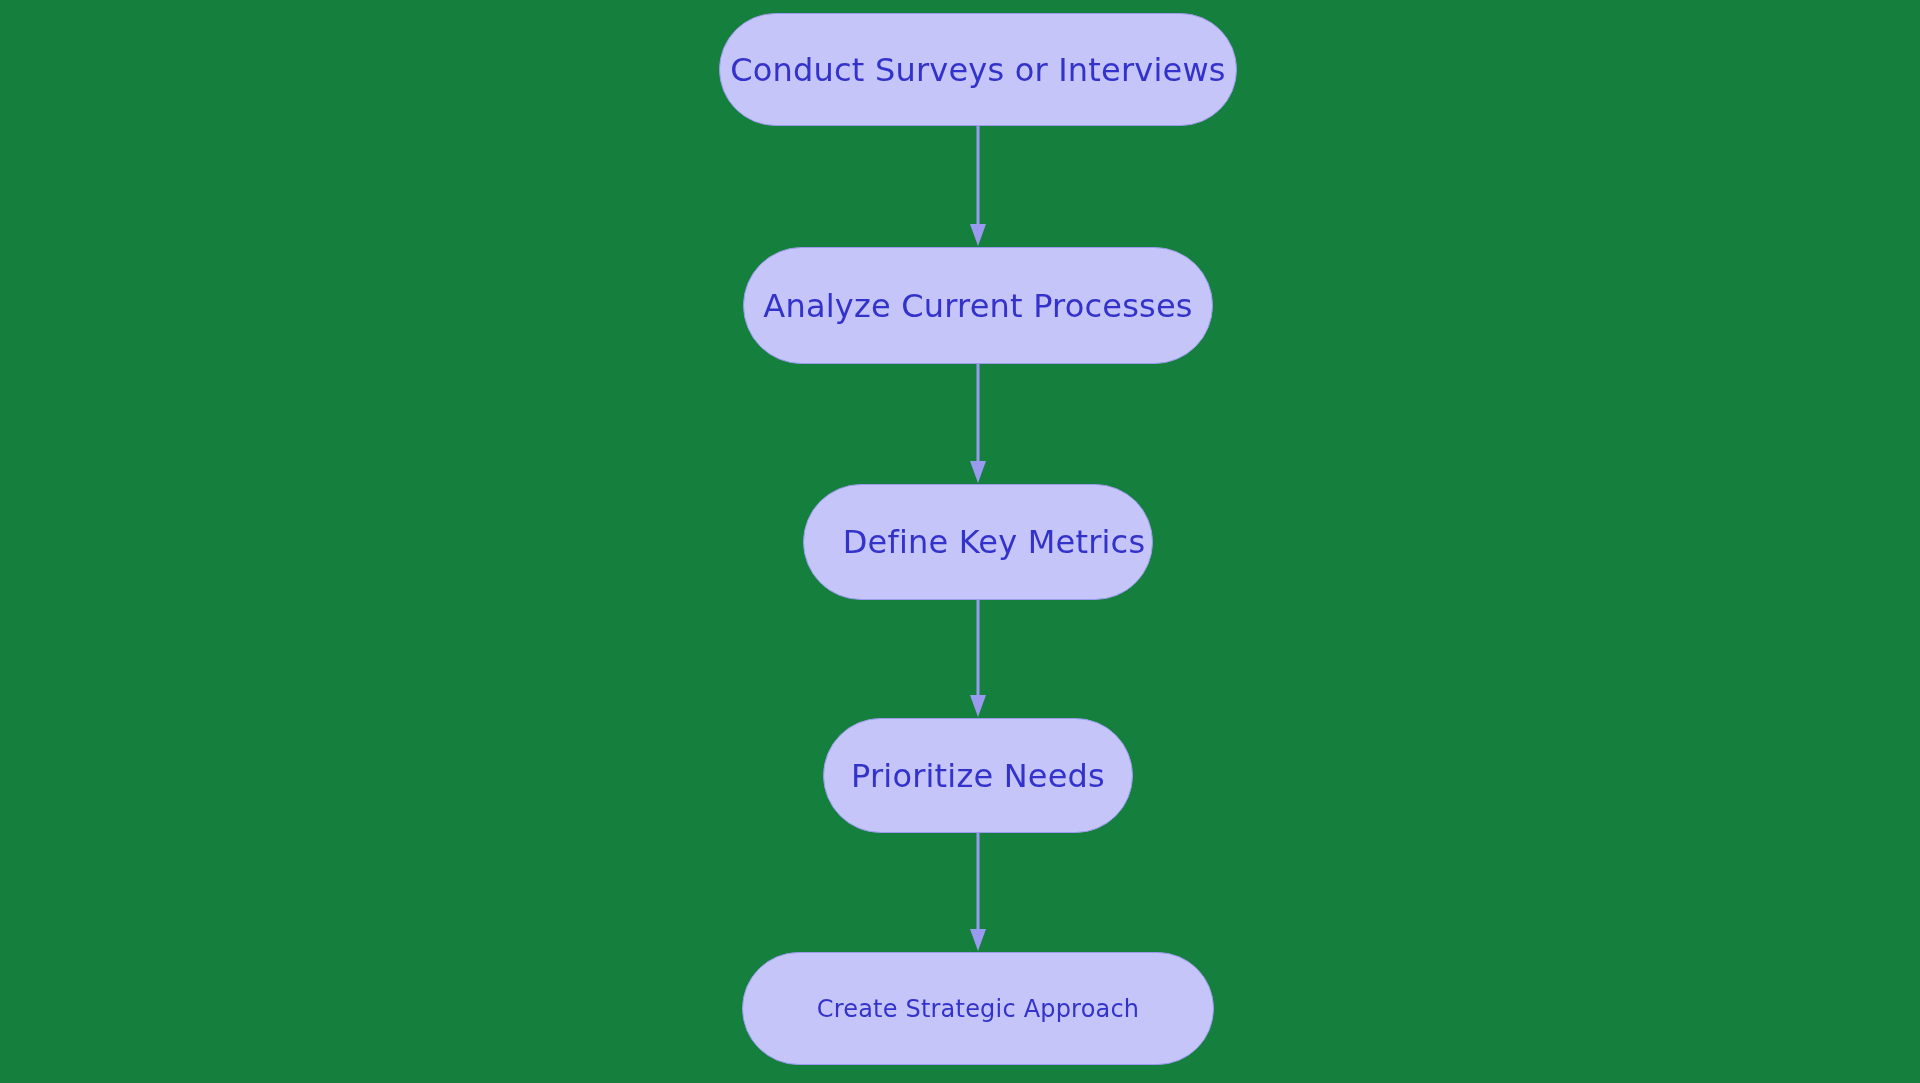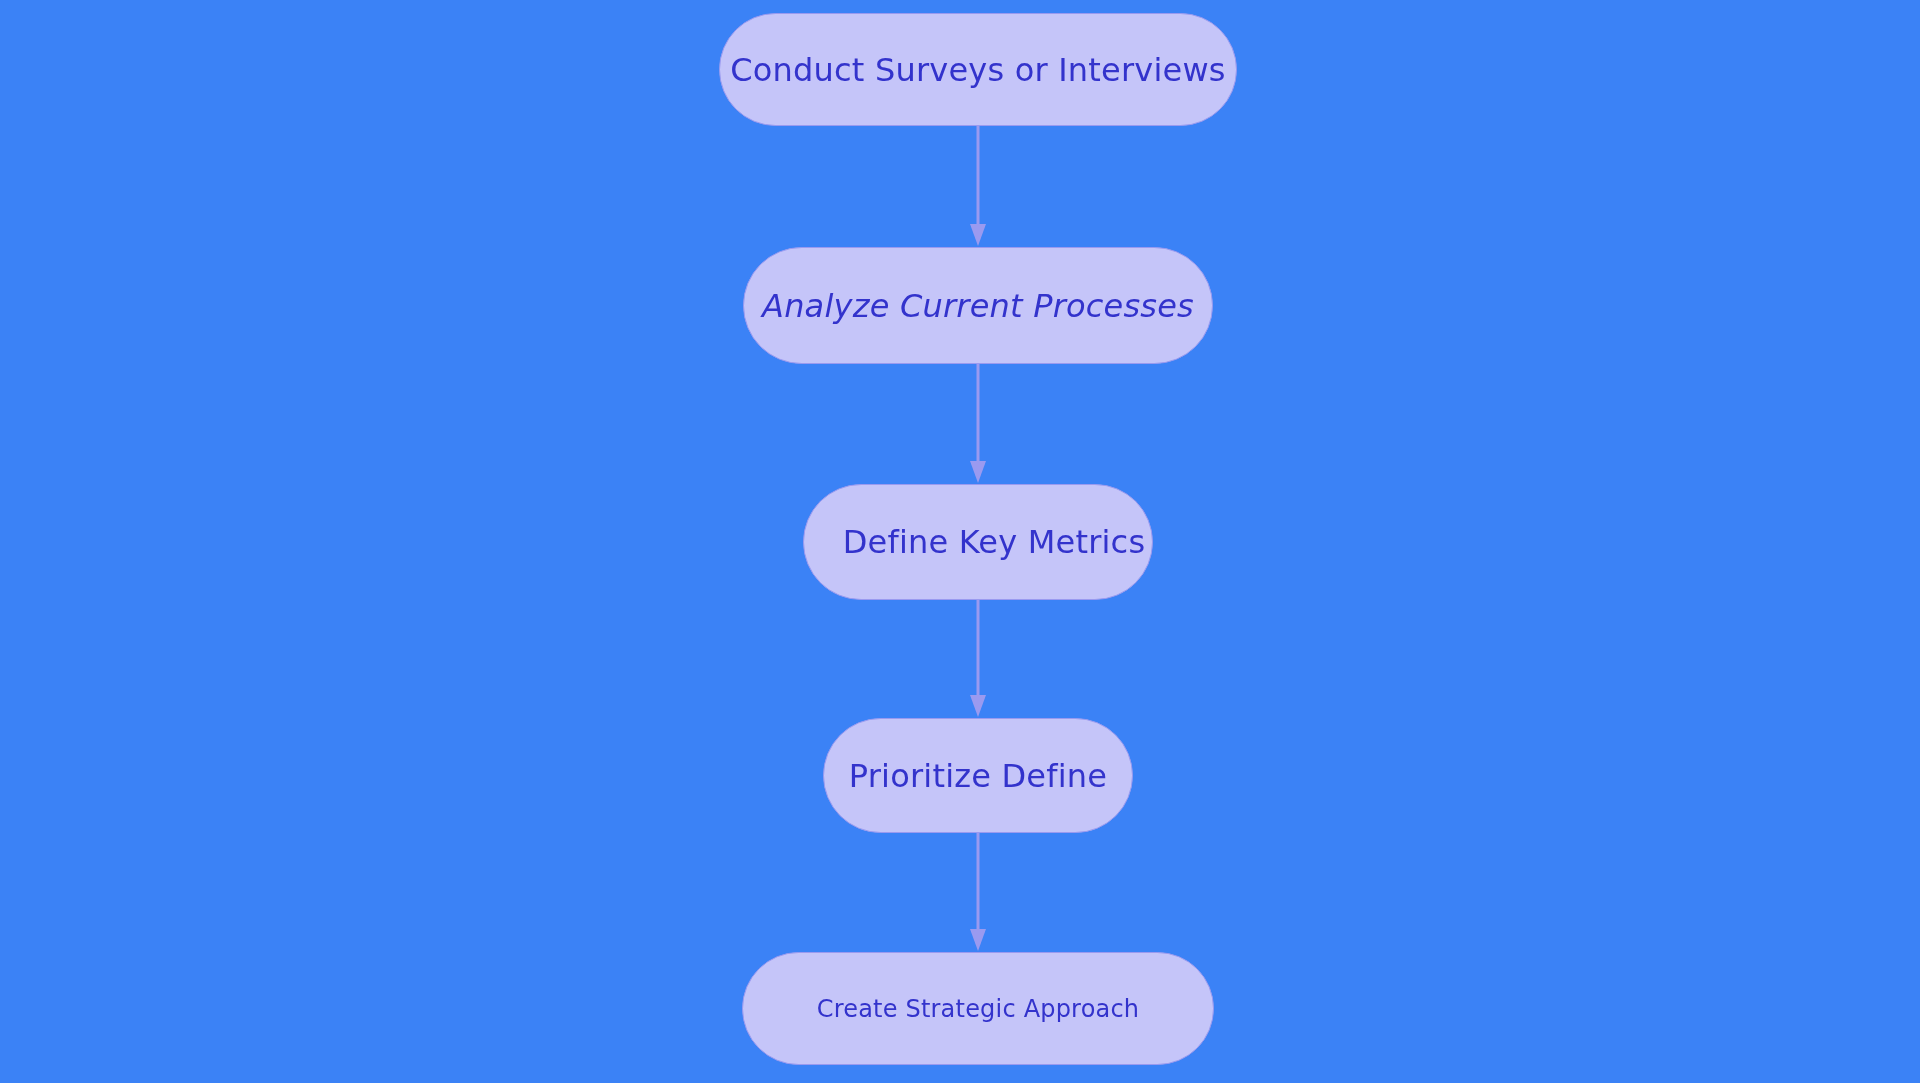--- a/index.html
+++ b/index.html
@@ -12,21 +12,21 @@
     width: 1920px;
     height: 1083px;
     overflow: hidden;
     font-family: "DejaVu Sans", "Liberation Sans", sans-serif;
   }
 
   #flow-canvas {
     position: relative;
     width: 1920px;
     height: 1083px;
-    background: #3b82f6;
+    background: #15803d;
   }
 
   .node {
     position: absolute;
     box-sizing: border-box;
     display: flex;
     align-items: center;
     justify-content: center;
     background: #c5c5f9;
     border: 1.6px solid #9a9af0;
@@ -63,21 +63,21 @@
     <span class="node-label" style="font-size:32px;">Conduct Surveys or Interviews</span>
   </div>
 
   <div class="connector" style="left:978px; top:126px; width:20px; height:121px;">
     <svg width="20" height="121" viewBox="0 0 20 121" xmlns="http://www.w3.org/2000/svg">
       <line x1="10" y1="0" x2="10" y2="103" stroke="#9a9af0" stroke-width="3"></line>
       <polygon points="2,98 18,98 10,120" fill="#9a9af0"></polygon>
     </svg>
   </div>
 
-  <div class="node" style="left:978px; top:247px; width:470px; height:117px;font-style:italic;">
+  <div class="node" style="left:978px; top:247px; width:470px; height:117px;">
     <span class="node-label" style="font-size:32px;">Analyze Current Processes</span>
   </div>
 
   <div class="connector" style="left:978px; top:364px; width:20px; height:120px;">
     <svg width="20" height="120" viewBox="0 0 20 120" xmlns="http://www.w3.org/2000/svg">
       <line x1="10" y1="0" x2="10" y2="102" stroke="#9a9af0" stroke-width="3"></line>
       <polygon points="2,97 18,97 10,119" fill="#9a9af0"></polygon>
     </svg>
   </div>
 
@@ -86,21 +86,21 @@
   </div>
 
   <div class="connector" style="left:978px; top:600px; width:20px; height:118px;">
     <svg width="20" height="118" viewBox="0 0 20 118" xmlns="http://www.w3.org/2000/svg">
       <line x1="10" y1="0" x2="10" y2="100" stroke="#9a9af0" stroke-width="3"></line>
       <polygon points="2,95 18,95 10,117" fill="#9a9af0"></polygon>
     </svg>
   </div>
 
   <div class="node" style="left:978px; top:718px; width:310px; height:115px;">
-    <span class="node-label" style="font-size:32px;">Prioritize Define</span>
+    <span class="node-label" style="font-size:32px;">Prioritize Needs</span>
   </div>
 
   <div class="connector" style="left:978px; top:833px; width:20px; height:119px;">
     <svg width="20" height="119" viewBox="0 0 20 119" xmlns="http://www.w3.org/2000/svg">
       <line x1="10" y1="0" x2="10" y2="101" stroke="#9a9af0" stroke-width="3"></line>
       <polygon points="2,96 18,96 10,118" fill="#9a9af0"></polygon>
     </svg>
   </div>
 
   <div class="node" style="left:978px; top:952px; width:472px; height:113px;">

